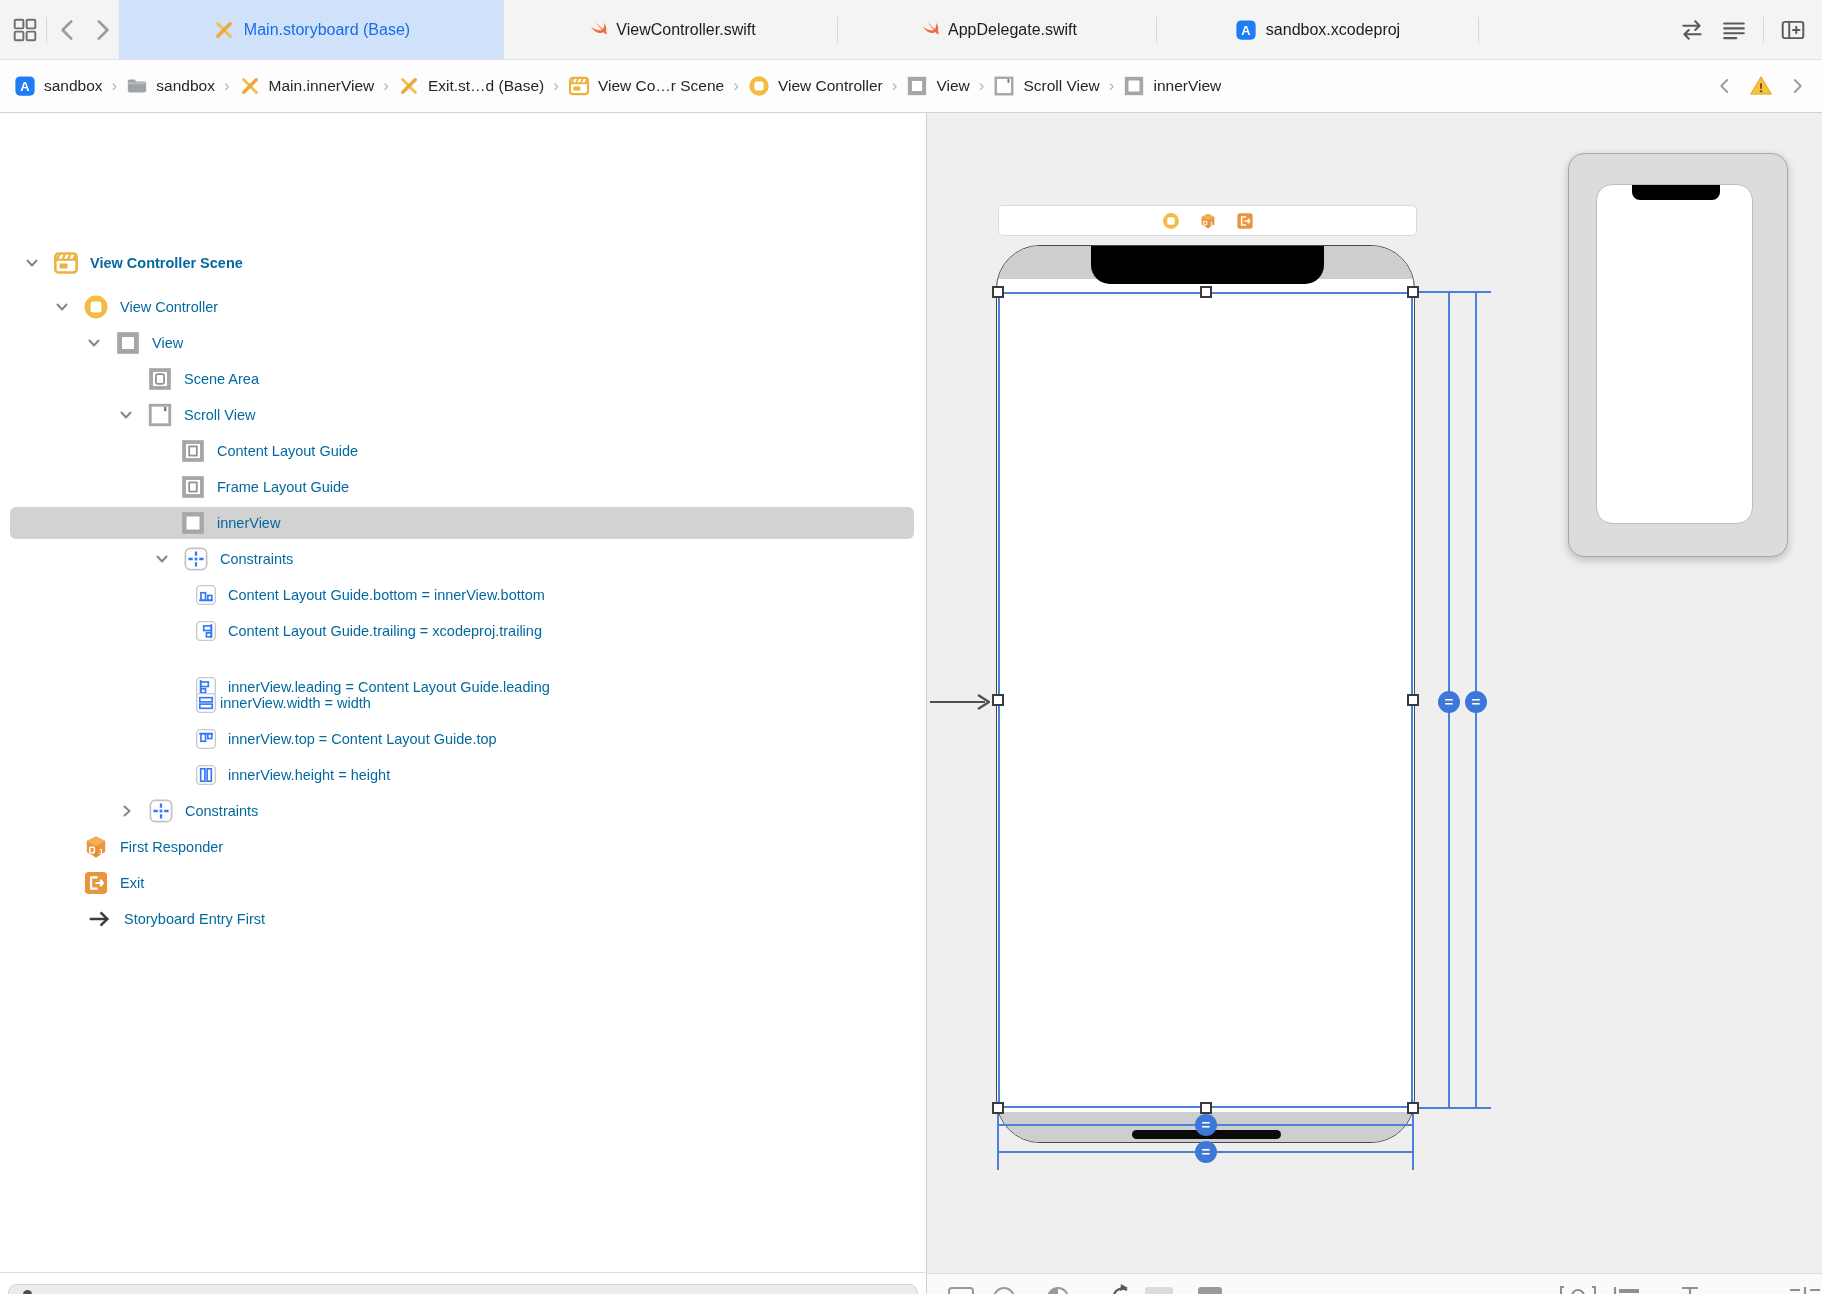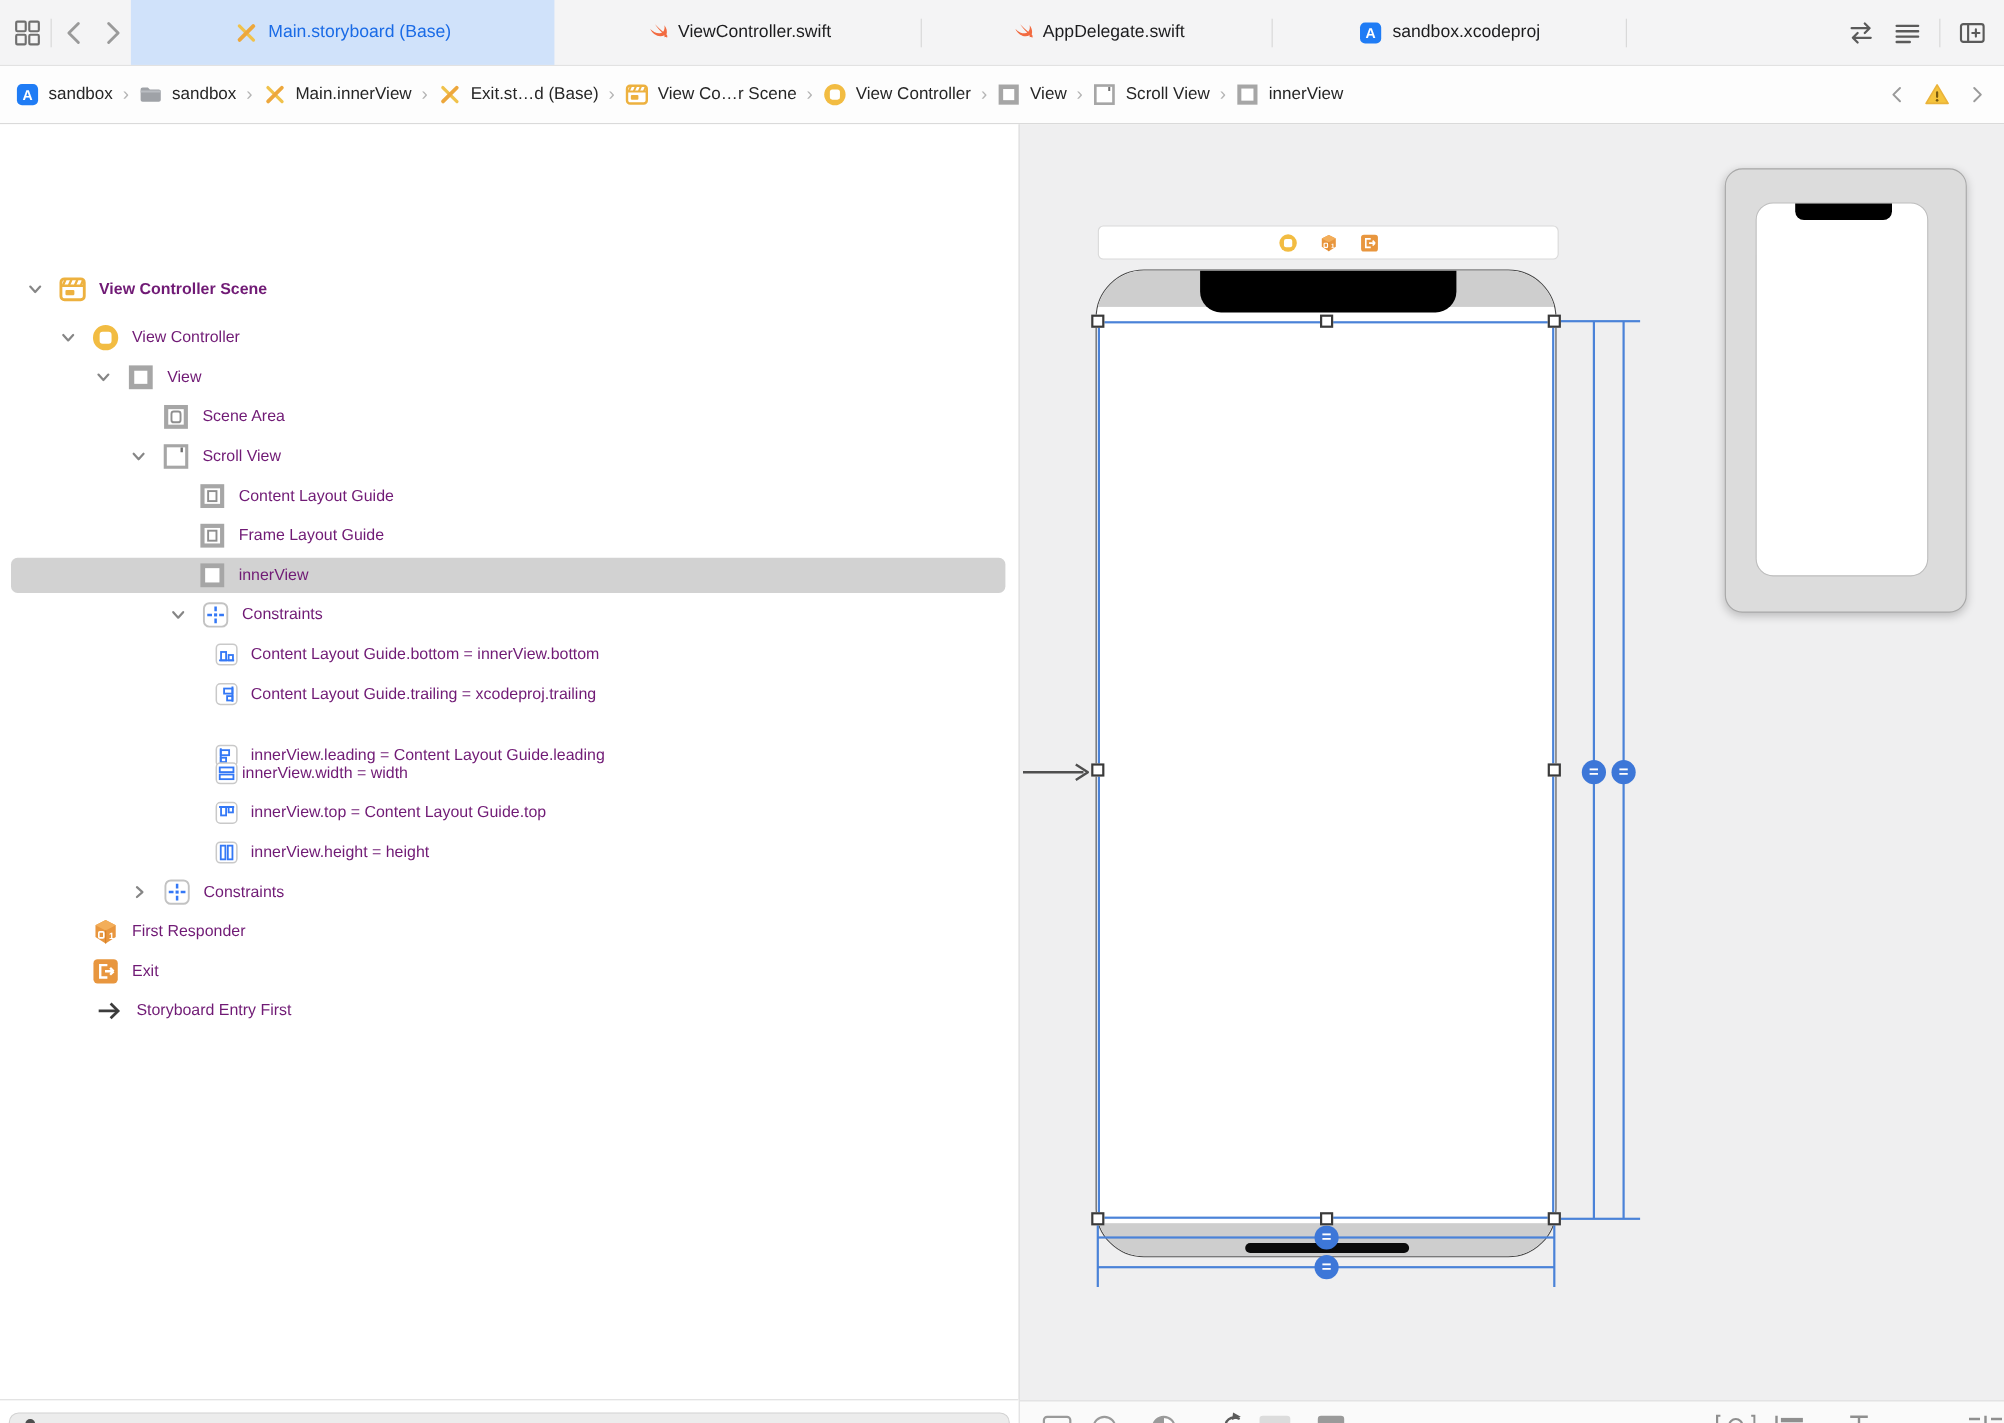--- a/index.html
+++ b/index.html
@@ -38,21 +38,21 @@
   .canvas  { position:relative; flex:1; background:#efeff0; overflow:hidden; }
 
   
   .orow { position:absolute; left:0; right:0; height:36px; }
   .orow .hl { position:absolute; left:10px; right:12px; top:2px; bottom:2px; background:#d2d2d2; border-radius:6px; }
   .orow .chev { position:absolute; width:16px; height:16px; top:10px; }
   .orow .chev svg { width:100%; height:100%; display:block; }
   .orow .oicon { position:absolute; width:26px; height:26px; top:5px; }
   .orow .oicon.small { width:22px; height:22px; top:7px; }
   .orow .oicon svg { width:100%; height:100%; display:block; }
-  .orow .olabel { position:absolute; top:0; line-height:36px; font-size:14.5px; white-space:nowrap; color:#701a75; }
+  .orow .olabel { position:absolute; top:0; line-height:36px; font-size:14.5px; white-space:nowrap; color:#0369a1; }
   .orow.bold .olabel { font-weight:700; }
 
   .outline-bottombar { position:absolute; left:0; top:1159px; width:100%; height:22px; background:#fff; border-top:1px solid #dddddd; }
   .filterbar { position:absolute; left:8px; right:8px; top:11px; height:22px; background:#ececec; border:1px solid #d2d2d2; border-radius:9px 9px 0 0; }
   .filterdot { position:absolute; left:14px; top:5px; width:9px; height:9px; border-radius:50%; background:#4d4d4d; }
 
   
   .abs { position:absolute; }
   .dock { left:71px; top:92px; width:419px; height:31px; background:#fff; border:1px solid #d9d9d9; border-radius:5px; display:flex; align-items:center; justify-content:center; gap:19px; }
   .dock .dicon { width:18px; height:18px; }

